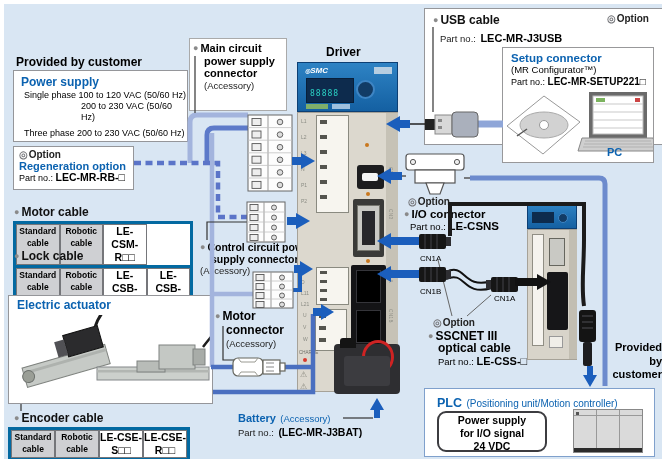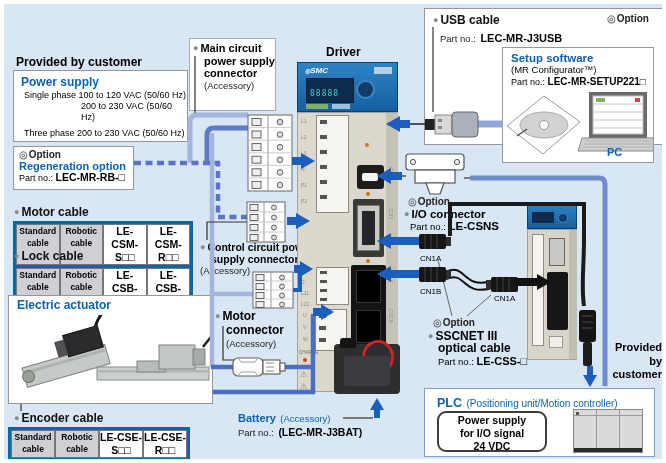--- a/index.html
+++ b/index.html
@@ -41,21 +41,20 @@
   <div class="box" style="left:13px;top:146px;width:121px;height:44px;z-index:5;">
     <div class="optline" style="padding:2px 0 0 5px;"><span class="opt">◎</span><span>Option</span></div>
     <div class="b blue" style="font-size:11px;padding-left:5px;line-height:12px;">Regeneration option</div>
     <div style="font-size:9px;padding-left:5px;line-height:11px;"><span>Part no.:</span> <span class="b" style="font-size:10.5px;">LEC-MR-RB-□</span></div>
   </div>
 
   <div class="seclabel" style="left:14px;top:205px;font-size:12px;"><span class="blt">●</span><span>Motor cable</span></div>
   <div class="tbl" style="left:13px;top:221px;width:180px;">
     <div class="h">Standard cable</div>
     <div class="h">Robotic cable</div>
-    <div class="v">LE-CSM-S□□</div>
     <div class="v">LE-CSM-R□□</div>
   </div>
 
   <div class="seclabel" style="left:14px;top:249px;font-size:12px;"><span class="blt">●</span><span>Lock cable</span></div>
   <div class="tbl" style="left:13px;top:265px;width:180px;">
     <div class="h">Standard cable</div>
     <div class="h">Robotic cable</div>
     <div class="v">LE-CSB-S□□</div>
     <div class="v">LE-CSB-R□□</div>
   </div>
@@ -83,21 +82,21 @@
   </div>
 
   <div class="seclabel" style="left:14px;top:411px;font-size:12px;"><span class="blt">●</span><span>Encoder cable</span></div>
   <div class="tbl" style="left:8px;top:427px;width:182px;">
     <div class="h">Standard cable</div>
     <div class="h">Robotic cable</div>
     <div class="v">LE-CSE-S□□</div>
     <div class="v">LE-CSE-R□□</div>
   </div>
 
-  <div class="box" style="left:189px;top:38px;width:87px;height:73px;z-index:5;border-color:#aaa;">
+  <div class="box" style="left:189px;top:38px;width:98px;height:73px;z-index:5;border-color:#aaa;">
     <div class="b" style="font-size:11px;line-height:12.5px;padding:3px 0 0 3px;">
       <div><span class="blt">●</span><span>Main circuit</span></div>
       <div style="padding-left:11px;">power supply</div>
       <div style="padding-left:11px;">connector</div>
       <div class="small" style="padding-left:11px;">(Accessory)</div>
     </div>
   </div>
 
   <div class="abs b" style="left:326px;top:45px;font-size:12px;z-index:6;">Driver</div>
 
@@ -205,21 +204,21 @@
       <div style="position:absolute;left:21px;top:106px;width:14px;height:12px;background:#f0eee8;border:1px solid #999;box-sizing:border-box;"></div>
     </div>
   </div>
 
   <div class="box" style="left:424px;top:8px;width:269px;height:137px;z-index:5;">
     <div class="seclabel" style="left:8px;top:4px;font-size:12px;position:absolute;"><span class="blt">●</span><span>USB cable</span></div>
     <div class="abs" style="left:15px;top:19px;"><span class="small">Part no.:</span> <span class="b" style="font-size:11px;">LEC-MR-J3USB</span></div>
     <div class="abs optline" style="left:182px;top:4px;"><span class="opt">◎</span><span>Option</span></div>
 
     <div class="box" style="left:77px;top:38px;width:152px;height:116px;border-color:#98989a;">
-      <div class="b blue" style="font-size:11.5px;padding:4px 0 0 8px;">Setup software</div>
+      <div class="b blue" style="font-size:11.5px;padding:4px 0 0 8px;">Setup connector</div>
       <div style="font-size:9.5px;padding-left:8px;line-height:12px;">(MR Configurator™)</div>
       <div style="font-size:9px;padding-left:8px;line-height:12px;"><span>Part no.:</span> <span class="b" style="font-size:10px;">LEC-MR-SETUP221□</span></div>
       <svg width="150" height="70" style="position:absolute;left:0;top:44px;">
         <polygon points="4,34 41,4 77,30 40,62" fill="#fff" stroke="#999"></polygon>
         <ellipse cx="41" cy="33" rx="24" ry="13" fill="#d2d2d2" stroke="#aaa"></ellipse>
         <circle cx="41" cy="33" r="4.5" fill="#fff" stroke="#999"></circle>
         <path d="M14,44 l10,-7" stroke="#555" stroke-width="1.5"></path>
         <rect x="86" y="0" width="58" height="46" fill="#6a6a6a"></rect>
         <rect x="90" y="4" width="50" height="38" fill="#fff" stroke="#bbb"></rect>
         <path d="M90,12 H140 M90,20 H140 M90,28 H140 M90,36 H140" stroke="#c9c9c9" stroke-width="1"></path>

